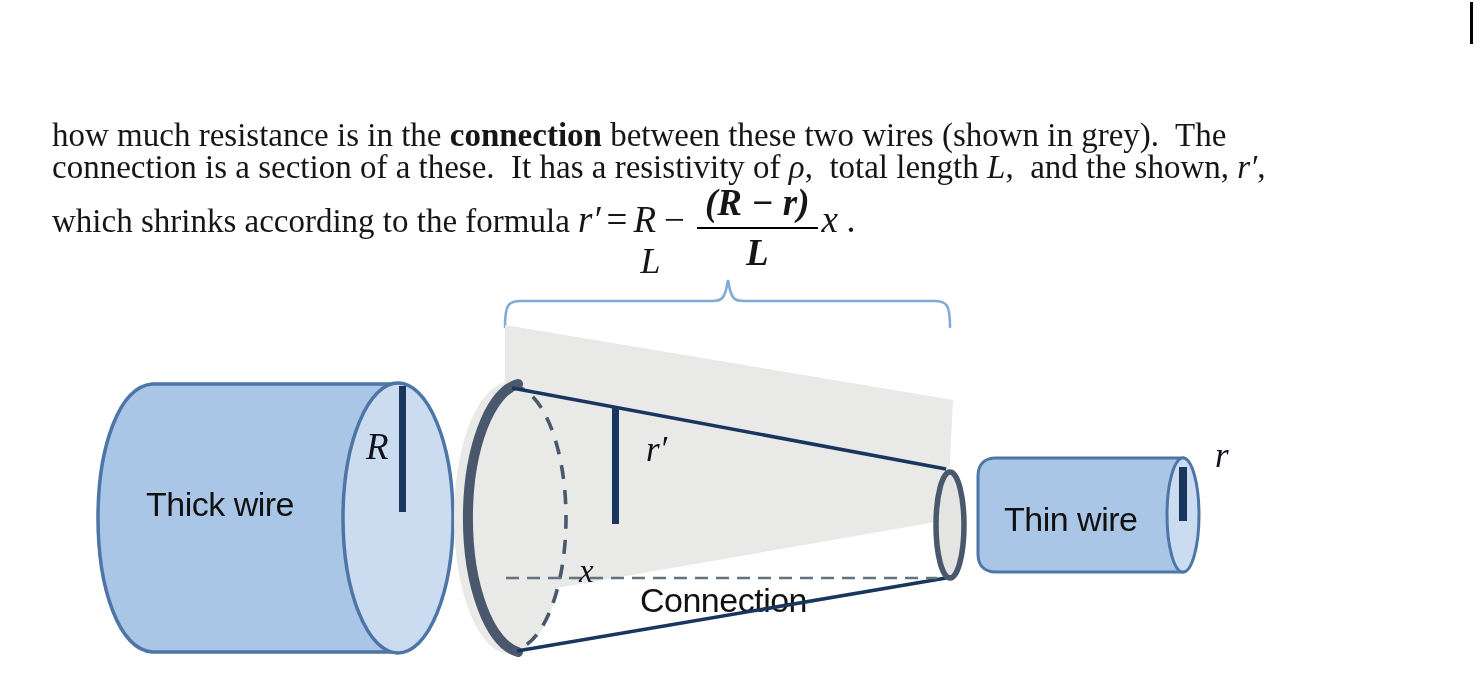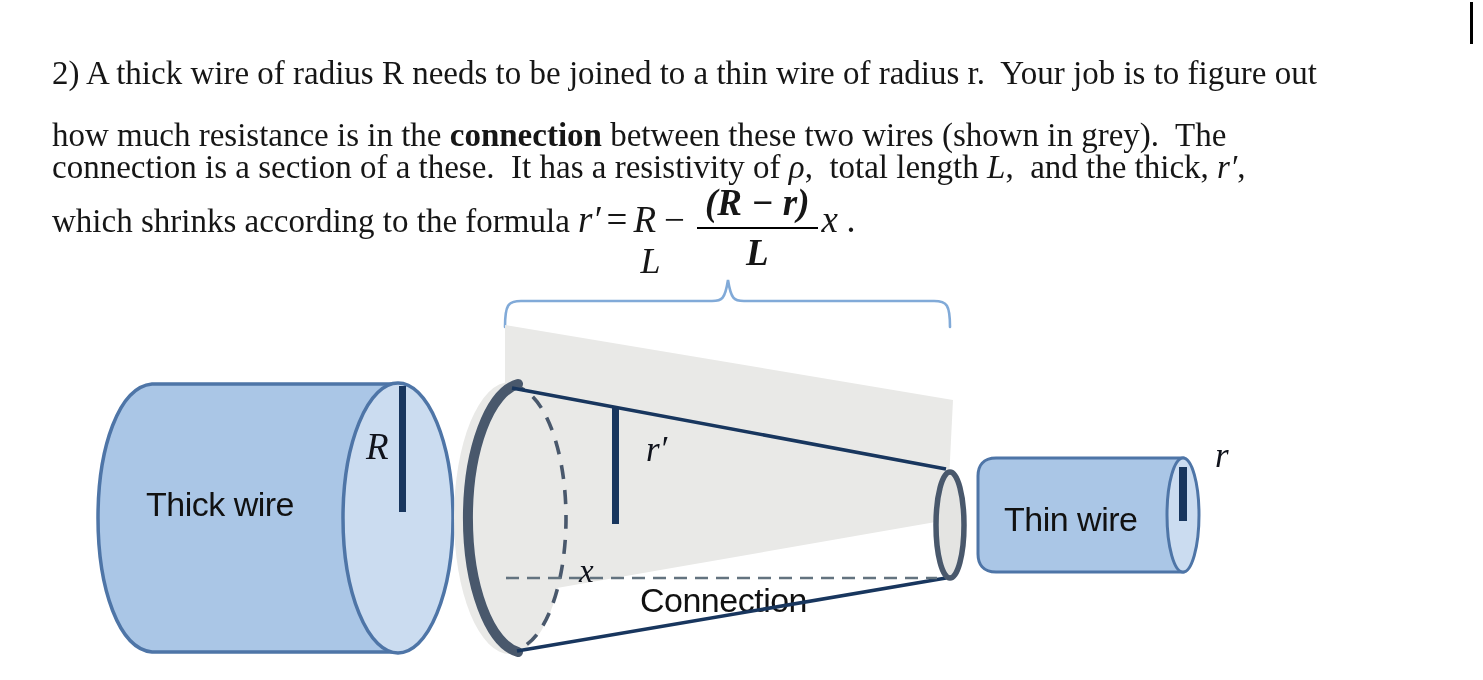--- a/index.html
+++ b/index.html
@@ -59,27 +59,25 @@
 
     <path d="M 506,578 L 937,578" fill="none" stroke-width="2.6" stroke-dasharray="13 8" stroke="#63737f"></path>
     <text class="mlbl" x="579" y="582" font-size="33">x</text>
 
     <ellipse cx="950" cy="525" rx="14" ry="53" stroke-width="5.5" fill="#e4e4e2" stroke="#49586c"></ellipse>
 
     <rect x="612" y="407" width="7" height="117" fill="#18365e"></rect>
     <text class="mlbl" x="646" y="461" font-size="35">r′</text>
   </svg>
 
-  <div class="pline pl1">
-    <span>2) A thick wire of radius R needs to be joined to a thin wire of radius r.  Your job is to figure out</span></div>
 
   <div class="pline pl2">
     <span>how much resistance is in the </span><span class="b">connection</span><span> between these two wires (shown in grey).  The</span></div>
 
   <div class="pline pl3">
-    <span>connection is a section of a these.  It has a resistivity of </span><span class="it">ρ</span><span>,  total length </span><span class="it">L</span><span>,  and the thick, </span><span class="it">r′</span><span>,</span></div>
+    <span>connection is a section of a these.  It has a resistivity of </span><span class="it">ρ</span><span>,  total length </span><span class="it">L</span><span>,  and the shown, </span><span class="it">r′</span><span>,</span></div>
 
   <div class="line4">
     <span>which shrinks according to the formula </span><span class="math"><span>r′</span><span class="eq">=</span><span class="Rwrap"><span>R</span><span class="strayL">L</span></span><span class="minus">−</span><span class="frac"><span class="num">(R − r)</span><span class="den">L</span></span><span>x</span><span> .</span></span>
   </div>
 
   <div class="caret"></div>
 </div>
 
 </body></html>

